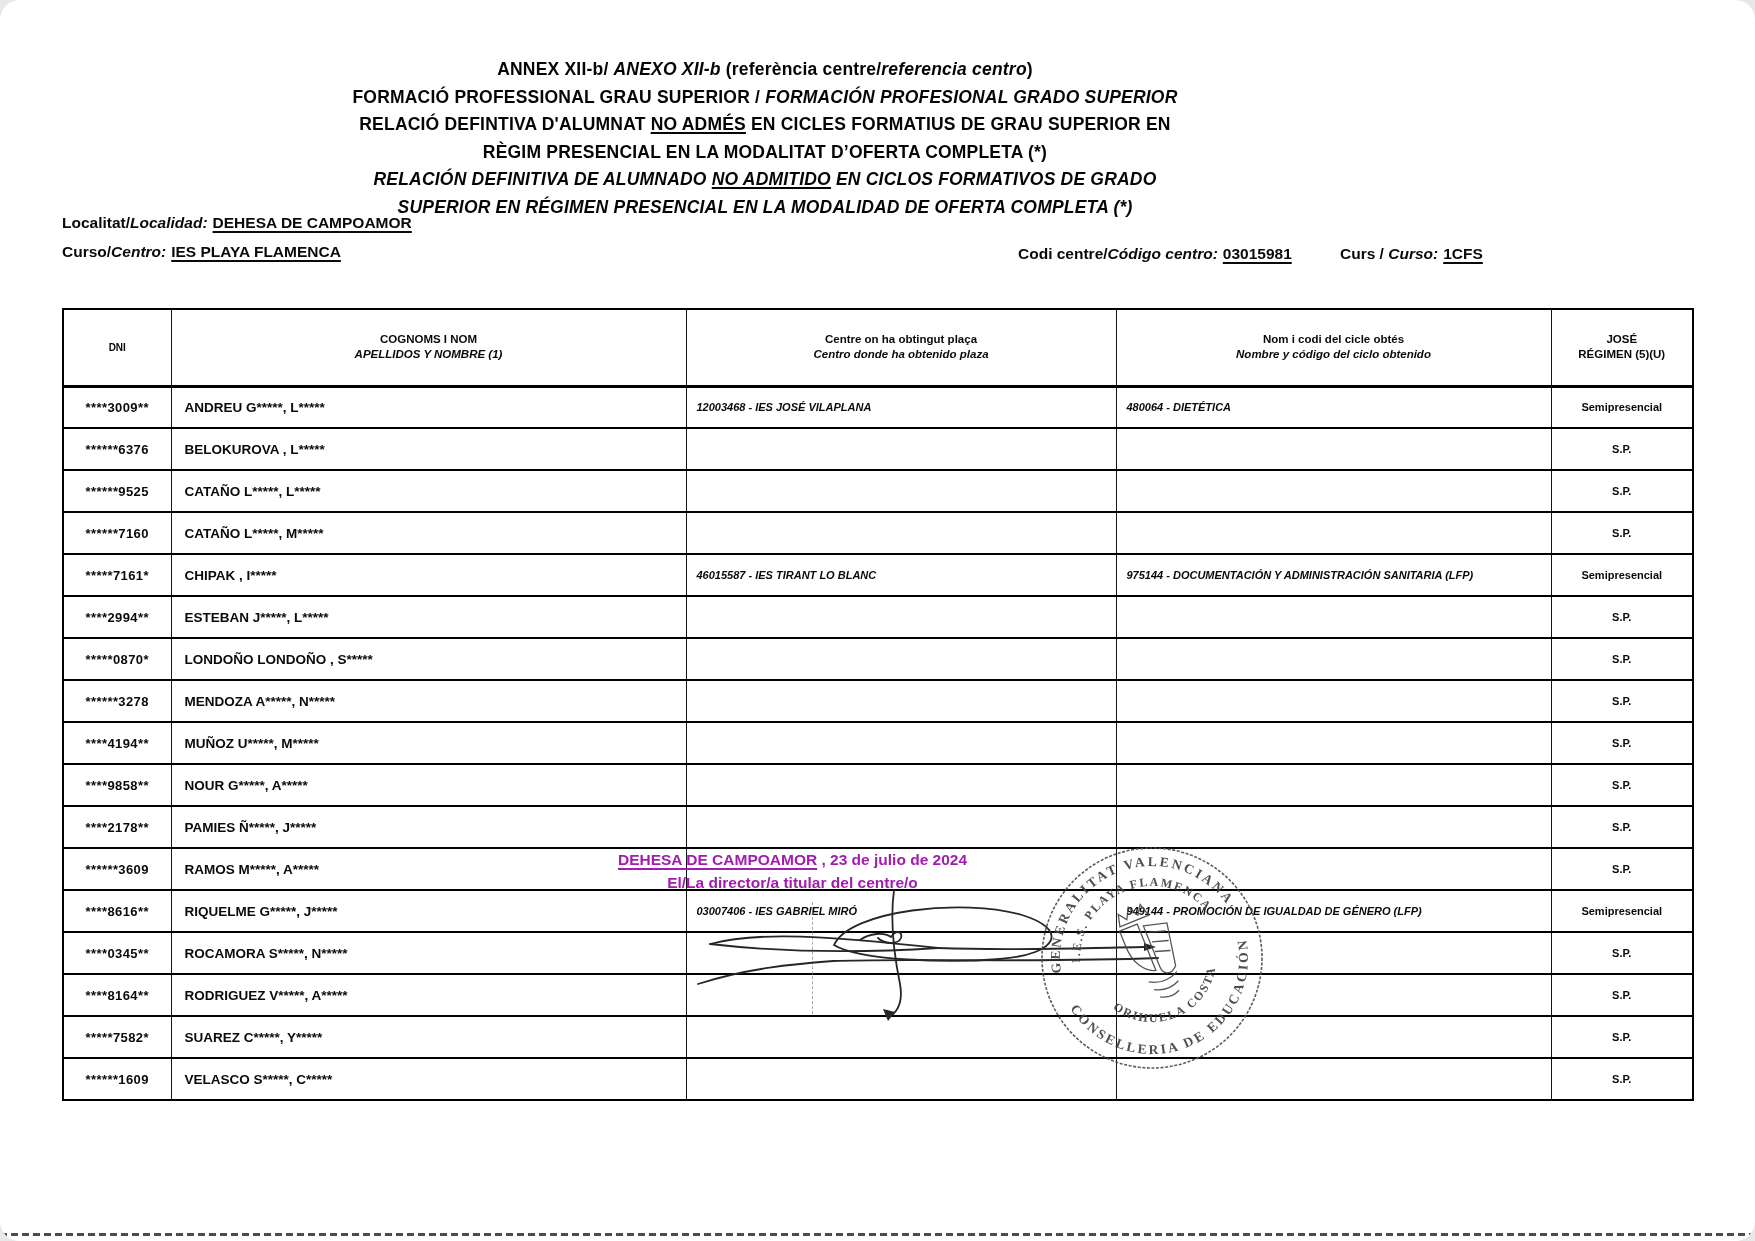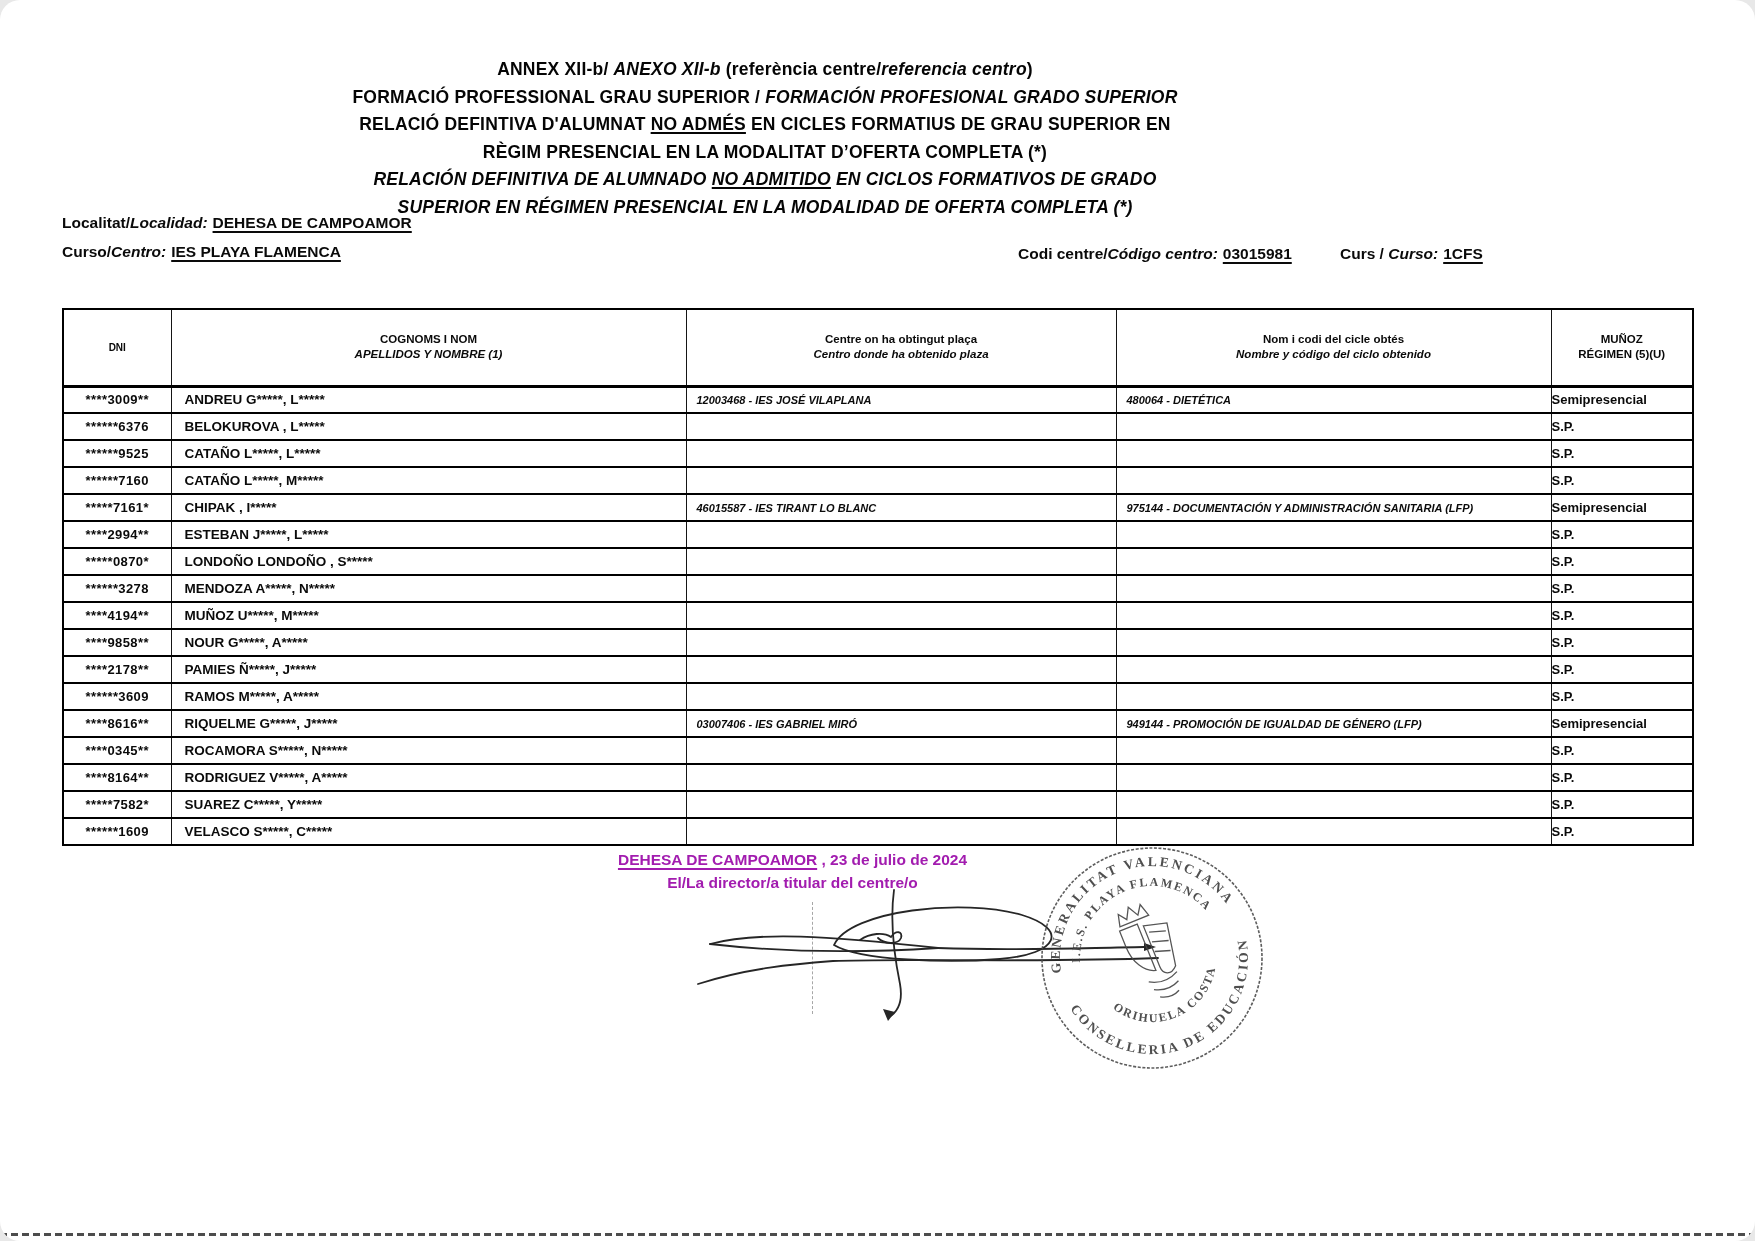--- a/index.html
+++ b/index.html
@@ -29,25 +29,25 @@
   .results-table th,.results-table td{
     border-top:2px solid #000;border-bottom:2px solid #000;
     border-left:1.5px solid #151515;border-right:1.5px solid #151515;
     padding:0;overflow:hidden;white-space:nowrap;}
   .results-table thead tr{height:77px;}
   .results-table thead th{vertical-align:middle;text-align:center;border-bottom:3px solid #000;}
   .h1{font-size:11.5px;font-weight:bold;line-height:15px;}
   .h2{font-size:11.5px;font-weight:bold;font-style:italic;line-height:15px;}
   .results-table thead th:nth-child(1) .h1{font-size:10px;}
   .results-table thead th:nth-child(5) .h2{font-style:normal;}
-  .results-table tbody tr{height:27px;}
+  .results-table tbody tr{height:42px;}
   td.c-dni{text-align:center;font-size:13px;font-weight:bold;letter-spacing:.4px;}
   td.c-name{text-align:left;padding-left:13px;font-size:13.5px;font-weight:bold;}
   td.c-centre,td.c-cycle{text-align:left;padding-left:10px;font-size:11px;font-weight:bold;font-style:italic;}
-  td.c-regime{font-size:13px;font-weight:bold;}
+  td.c-regime{text-align:center;font-size:11px;font-weight:bold;}
   
   .footer-block{position:absolute;left:0;top:851px;width:1585px;text-align:center;
     font-size:15.5px;font-weight:bold;color:#a21caf;}
   .footer-block .place{text-decoration:underline;text-decoration-thickness:1.6px;text-underline-offset:3px;}
   .footer-block .signer{margin-top:5px;}
   
   .crease{position:absolute;left:812px;top:902px;height:112px;width:0;
     border-left:1.5px dashed #8a8a8a;opacity:.75;}
   .scan-edge{position:absolute;left:0;top:1233px;width:1755px;height:2.5px;opacity:.85;
     background:repeating-linear-gradient(90deg,#2d2d2d 0 7px,transparent 7px 11px);}
@@ -102,21 +102,21 @@
           </th>
           <th>
             <div class="h1">Centre on ha obtingut plaça</div>
             <div class="h2">Centro donde ha obtenido plaza</div>
           </th>
           <th>
             <div class="h1">Nom i codi del cicle obtés</div>
             <div class="h2">Nombre y código del ciclo obtenido</div>
           </th>
           <th>
-            <div class="h1">MUÑOZ</div>
+            <div class="h1">JOSÉ</div>
             <div class="h2">RÉGIMEN (5)(U)</div>
           </th>
         </tr>
       </thead>
     <tbody>
         <tr>
           <td class="c-dni">****3009**</td>
           <td class="c-name">ANDREU G*****, L*****</td>
           <td class="c-centre">12003468 - IES JOSÉ VILAPLANA</td>
           <td class="c-cycle">480064 - DIETÉTICA</td>

